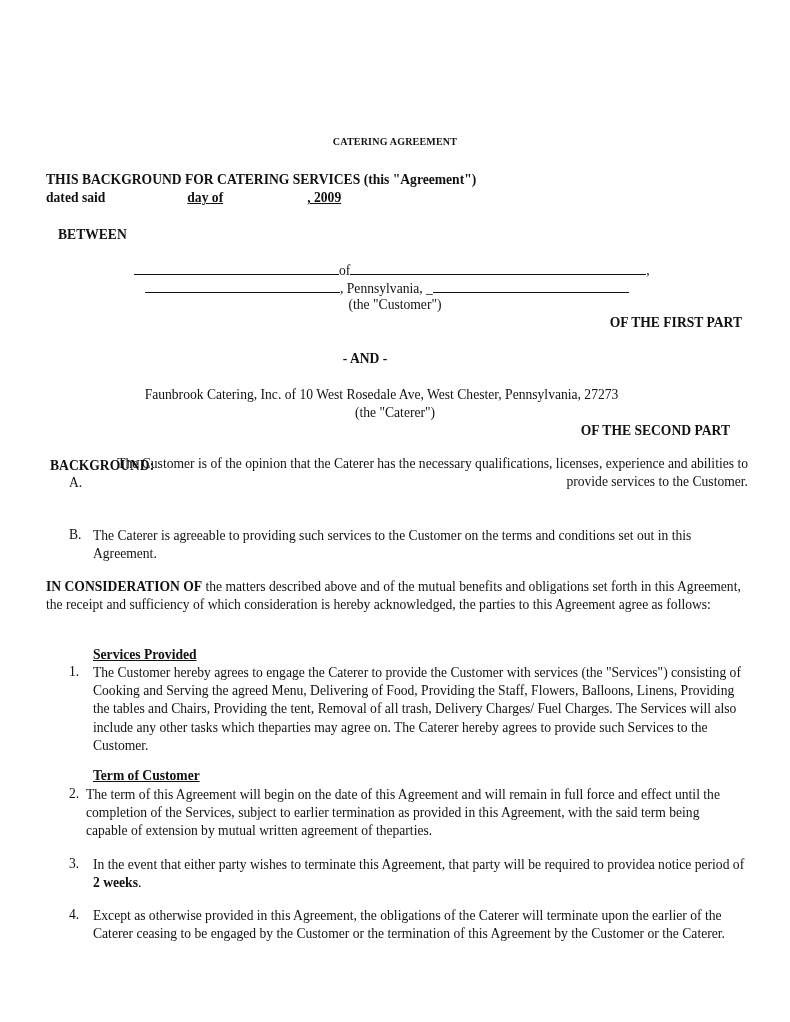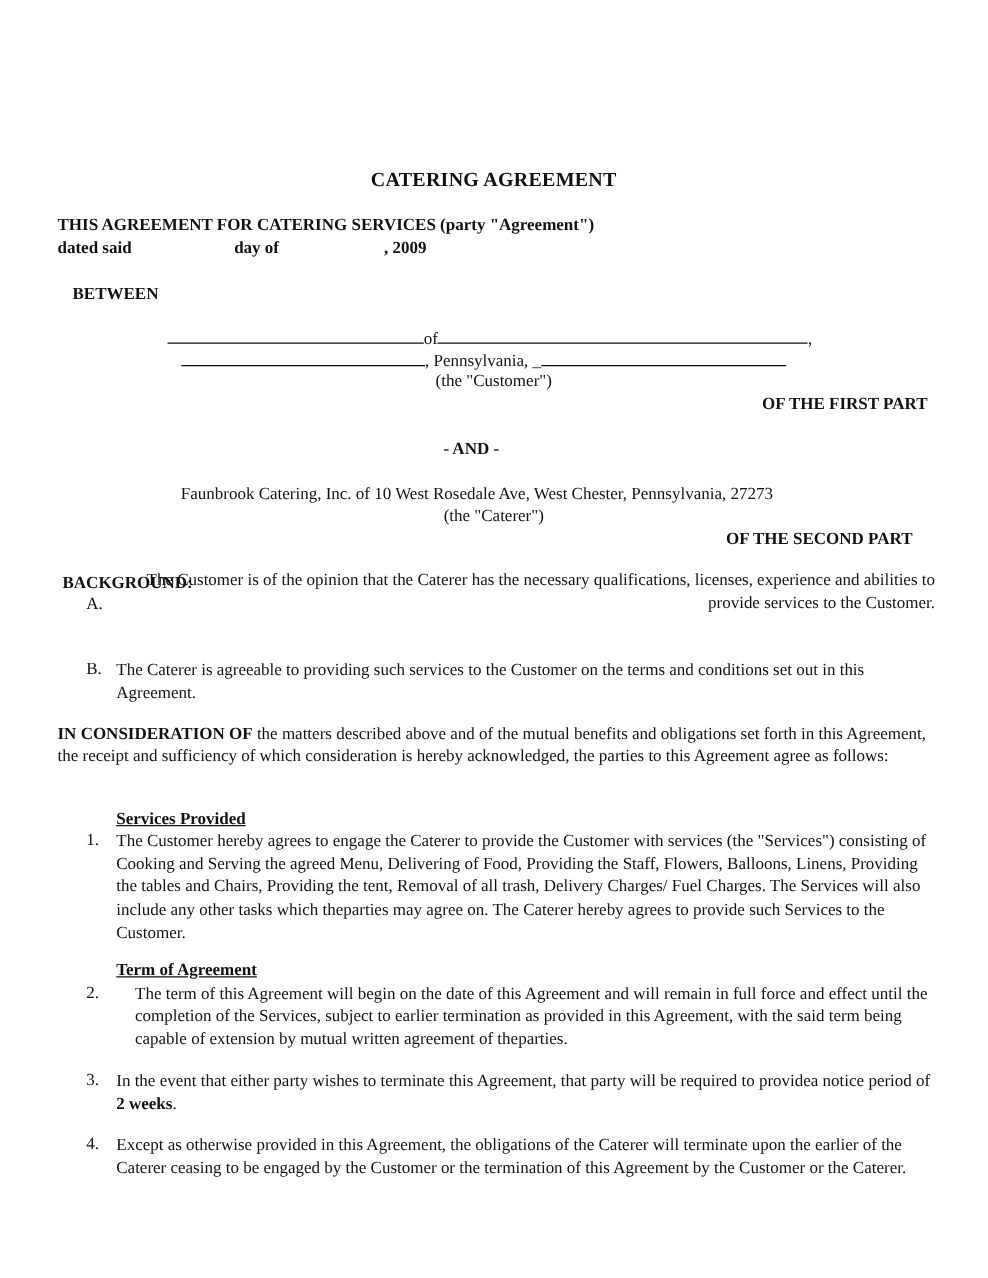--- a/index.html
+++ b/index.html
@@ -5,50 +5,50 @@
   html, body { margin: 0; padding: 0; background: #ffffff; }
   body {
     width: 790px; height: 1022px; position: relative; overflow: hidden;
     font-family: "Liberation Serif", "DejaVu Serif", serif;
     color: #111; font-size: 13.6px;
   }
   .abs { position: absolute; white-space: nowrap; }
   .b { font-weight: bold; }
   .u { text-decoration: underline; }
   .center { text-align: center; }
-  .title { left: 0; width: 790px; top: 136px; font-weight: bold; font-size: 16px; letter-spacing: 0.2px; }
+  .title { left: 0; width: 790px; top: 136px; font-weight: bold; font-size: 10px; letter-spacing: 0.2px; }
   .line { display: inline-block; border-bottom: 1.3px solid #111; height: 12px; vertical-align: baseline; }
   .para { position: absolute; white-space: normal; line-height: 18.2px; }
   .num { position: absolute; }
 </style>
 </head>
 <body>
 
 <div>
 
   <div class="abs title center">CATERING AGREEMENT</div>
 
-  <div class="abs b" style="left:46px; top:172px;">THIS AGREEMENT FOR CATERING SERVICES (party "Agreement")</div>
+  <div class="abs b" style="left:46px; top:172px;">THIS BACKGROUND FOR CATERING SERVICES (this "Agreement")</div>
 
   <div class="abs b" style="left:46px; top:190px;">
-    <span>dated said</span><span style="margin-top:24px;"><span style="display:inline-block; width:82px;"></span><span>day of</span><span style="display:inline-block; width:84px;"></span><span>, 2009</span></span>
+    <span>dated said</span><span style="text-decoration:underline;margin-top:24px;"><span style="display:inline-block; width:82px;"></span><span>day of</span><span style="display:inline-block; width:84px;"></span><span>, 2009</span></span>
   </div>
 
   <div class="abs b" style="left:46px; top:227px;margin-left:12px;">BETWEEN</div>
 
   <div class="abs" style="left:134px; top:262px;">
     <span class="line" style="width:205px;"></span><span>of</span><span class="line" style="width:296px;"></span><span>,</span>
   </div>
   <div class="abs" style="left:145px; top:280px;">
     <span class="line" style="width:195px;"></span><span>, Pennsylvania, _</span><span class="line" style="width:196px;"></span>
   </div>
   <div class="abs center" style="left:0; width:790px; top:297px;">(the "Customer")</div>
   <div class="abs b" style="right:48px; top:315px;">OF THE FIRST PART</div>
 
-  <div class="abs b center" style="left:16px; width:722px; top:351px;">- AND -</div>
+  <div class="abs b center" style="left:4px; width:722px; top:351px;">- AND -</div>
 
   <div class="abs center" style="left:0; width:763px; top:387px;">Faunbrook Catering, Inc. of 10 West Rosedale Ave, West Chester, Pennsylvania, 27273</div>
   <div class="abs center" style="left:0; width:790px; top:405px;">(the "Caterer")</div>
   <div class="abs b" style="right:60px; top:423px;">OF THE SECOND PART</div>
 
   <div class="abs b" style="left:50px; top:458px;">BACKGROUND:</div>
 
   <div class="num" style="left:69px; top:475px;">A.</div>
   <div class="para" style="left:93px; top:455px; width:655px; text-indent:-0px;text-align:right;">
     <span>The Customer is of the opinion that the Caterer has the necessary qualifications, licenses, experience and abilities to provide services to the Customer.</span>
@@ -60,23 +60,23 @@
   </div>
 
   <div class="para" style="left:46px; top:578px; width:704px;">
     <span class="b">IN CONSIDERATION OF</span><span> the matters described above and of the mutual benefits and obligations set forth in this Agreement, the receipt and sufficiency of which consideration is hereby acknowledged, the parties to this Agreement agree as follows:</span>
   </div>
 
   <div class="abs b u" style="left:93px; top:647px;">Services Provided</div>
   <div class="num" style="left:69px; top:664px;">1.</div>
   <div class="para" style="left:93px; top:664px; width:650px;">The Customer hereby agrees to engage the Caterer to provide the Customer with services (the "Services") consisting of Cooking and Serving the agreed Menu, Delivering of Food, Providing the Staff, Flowers, Balloons, Linens, Providing the tables and Chairs, Providing the tent, Removal of all trash, Delivery Charges/ Fuel Charges. The Services will also include any other tasks which theparties may agree on. The Caterer hereby agrees to provide such Services to the Customer.</div>
 
-  <div class="abs b u" style="left:93px; top:768px;">Term of Agreement</div>
+  <div class="abs b u" style="left:93px; top:768px;">Term of Customer</div>
   <div class="num" style="left:69px; top:786px;">2.</div>
-  <div class="para" style="left:108px; top:786px; width:654px;">The term of this Agreement will begin on the date of this Agreement and will remain in full force and effect until the completion of the Services, subject to earlier termination as provided in this Agreement, with the said term being capable of extension by mutual written agreement of theparties.</div>
+  <div class="para" style="left:86px; top:786px; width:654px;">The term of this Agreement will begin on the date of this Agreement and will remain in full force and effect until the completion of the Services, subject to earlier termination as provided in this Agreement, with the said term being capable of extension by mutual written agreement of theparties.</div>
 
   <div class="num" style="left:69px; top:856px;">3.</div>
   <div class="para" style="left:93px; top:856px; width:654px;">
     <span>In the event that either party wishes to terminate this Agreement, that party will be required to providea notice period of </span><span class="b">2 weeks</span><span>.</span>
   </div>
 
   <div class="num" style="left:69px; top:907px;">4.</div>
   <div class="para" style="left:93px; top:907px; width:654px;">Except as otherwise provided in this Agreement, the obligations of the Caterer will terminate upon the earlier of the Caterer ceasing to be engaged by the Customer or the termination of this Agreement by the Customer or the Caterer.</div>
 
 </div>

